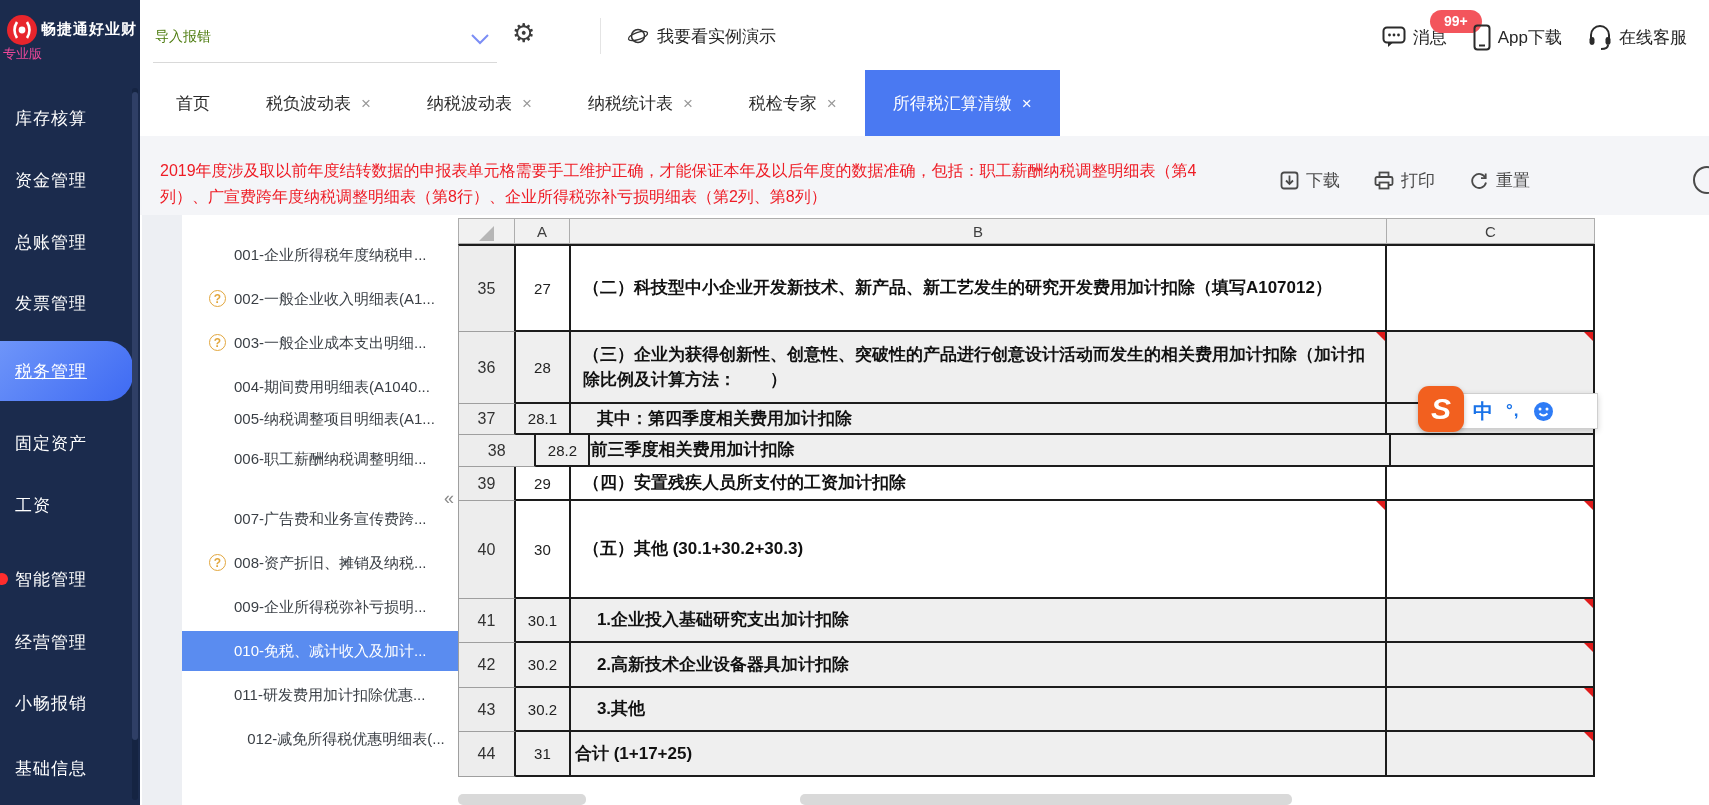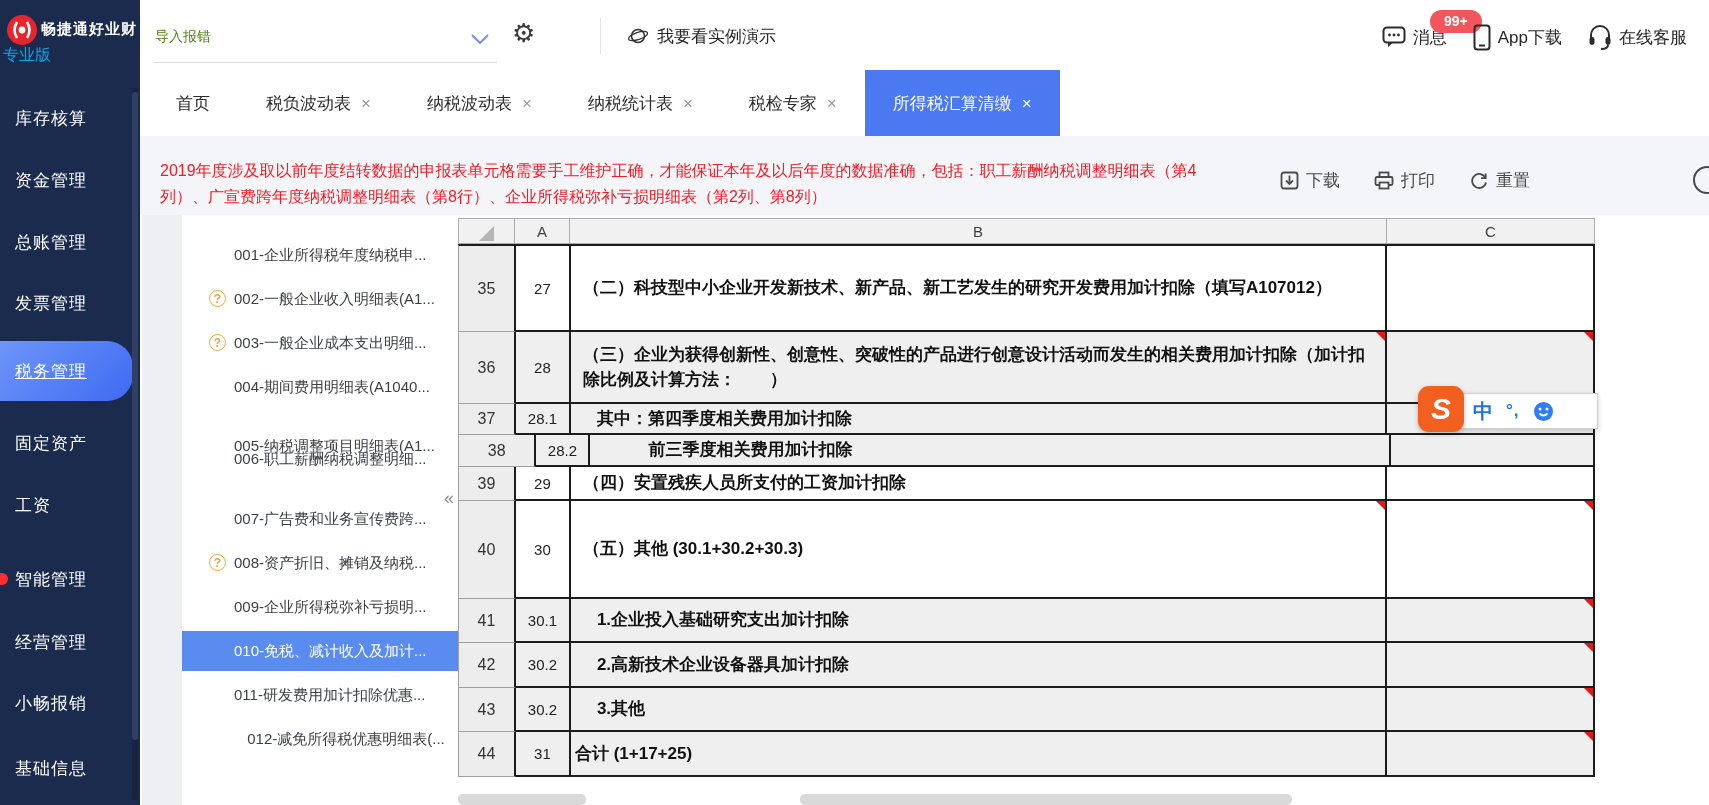--- a/index.html
+++ b/index.html
@@ -5,21 +5,21 @@
   html,body{margin:0;padding:0;background:#e8e8e8;}
   .app{position:relative;width:1709px;height:805px;overflow:hidden;background:#fff;
        font-family:"Liberation Sans","DejaVu Sans",sans-serif;color:#262626;}
   .abs{position:absolute;}
 
   
   .topbar{left:0;top:0;width:1709px;height:70px;background:#fff;border-bottom:1px solid #f1f2f5;}
   .logo-block{left:0;top:0;width:140px;height:70px;background:#1b2b4d;}
   .logo-mark{position:absolute;left:6px;top:14px;}
   .brand{position:absolute;left:41px;top:20px;font-size:15px;font-weight:700;color:#fff;letter-spacing:1px;white-space:nowrap;}
-  .edition{position:absolute;left:3px;top:45px;font-size:16px;color:#0ea5e9;}
+  .edition{position:absolute;left:3px;top:45px;font-size:13px;color:#ec4899;}
   .import-wrap{left:153px;top:18px;width:344px;height:44px;border-bottom:1px solid #d9d9d9;}
   .import-label{position:absolute;left:2px;top:10px;font-size:14px;color:#4d7c0f;}
   .import-chevron{position:absolute;right:8px;top:16px;}
   .gear{left:512px;top:20px;font-size:26px;color:#3c3c3c;line-height:1;cursor:pointer;}
   .top-divider{left:600px;top:18px;width:1px;height:36px;background:#e4e4e4;}
   .demo{left:627px;top:24px;height:24px;display:flex;align-items:center;gap:8px;font-size:17px;color:#262626;}
   .top-right{right:22px;top:24px;height:26px;display:flex;align-items:center;gap:26px;font-size:17px;color:#262626;}
   .tr-item{display:flex;align-items:center;gap:7px;position:relative;cursor:pointer;}
   .badge{position:absolute;left:48px;top:-16px;min-width:40px;height:23px;background:#f3555c;border-radius:12px;
          color:#fff;font-size:14px;font-weight:700;display:flex;align-items:center;justify-content:center;padding:0 6px;}
@@ -286,21 +286,21 @@
         <span class="help-icon">?</span>
         <span>002-一般企业收入明细表(A1...</span>
       </div>
       <div class="list-item" style="top: 108px;">
         <span class="help-icon">?</span>
         <span>003-一般企业成本支出明细...</span>
       </div>
       <div class="list-item" style="top: 152px;">
         <span>004-期间费用明细表(A1040...</span>
       </div>
-      <div class="list-item" style="top: 211px;">
+      <div class="list-item" style="top: 184px;">
         <span>005-纳税调整项目明细表(A1...</span>
       </div>
       <div class="list-item" style="top: 224px;">
         <span>006-职工薪酬纳税调整明细...</span>
       </div>
       <div class="list-item" style="top: 284px;">
         <span>007-广告费和业务宣传费跨...</span>
       </div>
       <div class="list-item" style="top: 328px;">
         <span class="help-icon">?</span>
@@ -357,21 +357,21 @@
             <span style="padding-left: 26px;">其中：第四季度相关费用加计扣除</span>
           </div>
           <div class="g-cell col-c shaded" style="width: 208px;">
             <span class="mark"></span>
           </div>
         </div>
         <div class="g-row" style="height: 32px;">
           <div class="g-cell rowno" style="width: 79px;">38</div>
           <div class="g-cell col-a shaded" style="width: 55px;">28.2</div>
           <div class="g-cell col-b shaded" style="width: 817px;">
-            <span style="padding-left: 58px;">前三季度相关费用加计扣除</span>
+            <span style="">前三季度相关费用加计扣除</span>
           </div>
           <div class="g-cell col-c shaded" style="width: 208px;"></div>
         </div>
         <div class="g-row" style="height: 34px;">
           <div class="g-cell rowno" style="width: 57px;">39</div>
           <div class="g-cell col-a" style="width: 55px;">29</div>
           <div class="g-cell col-b" style="width: 817px;">
             <span style="padding-left: 12px;">（四）安置残疾人员所支付的工资加计扣除</span>
           </div>
           <div class="g-cell col-c" style="width: 208px;"></div>

